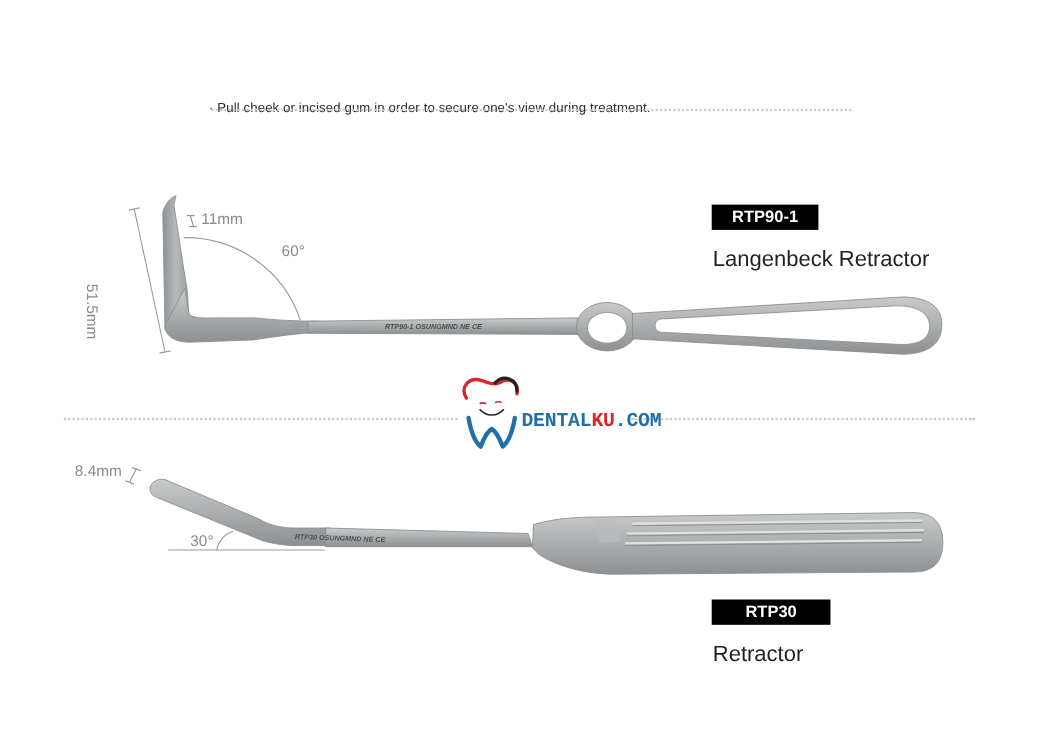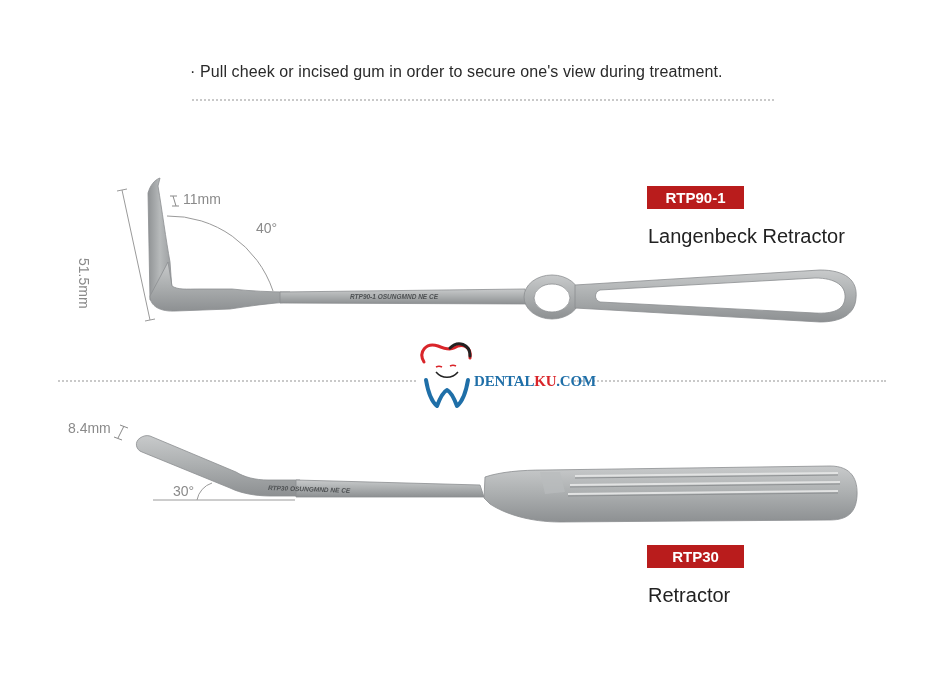--- a/index.html
+++ b/index.html
@@ -1,24 +1,24 @@
 <!DOCTYPE html>
 <html><head>
   <meta charset="utf-8">
   <style>
     html, body { margin: 0; padding: 0; background: #ffffff; }
     body { width: 945px; height: 685px; position: relative; overflow: hidden; font-family: "Liberation Sans", sans-serif; color: #222; }
     .abs { position: absolute; }
-    .subtitle { left: 190px; top: 63px; font-size: 16px; color: #2a2a2a; letter-spacing: 0.1px; white-space: nowrap; }
+    .subtitle { left: 190px; top: 91px; font-size: 12px; color: #2a2a2a; letter-spacing: 0.1px; white-space: nowrap; }
     .dotline { height: 0; border-top: 2px dotted #c9c9c9; }
-    .code-badge { background: #b91c1c; color: #fff; font-weight: bold; font-size: 15px; text-align: center; line-height: 23px; height: 23px; }
+    .code-badge { background: #000000; color: #fff; font-weight: bold; font-size: 15px; text-align: center; line-height: 23px; height: 23px; }
     .prod-name { font-size: 20px; color: #222; white-space: nowrap; }
     .dim { font-size: 14px; color: #8a8a8a; white-space: nowrap; font-family: "Liberation Sans", sans-serif; }
     svg.instr { position: absolute; left: 0; top: 0; }
-    .logo-text { font-family: Liberation Serif, serif; font-weight: bold; font-size: 15px; letter-spacing: -0.2px; }
+    .logo-text { font-family: Liberation Mono, monospace; font-weight: bold; font-size: 18px; letter-spacing: -0.2px; }
   </style>
 </head>
 <body>
 
 <div class="abs subtitle">
   <span>·</span>
   <span>Pull cheek or incised gum in order to secure one's view during treatment.</span>
 </div>
 <div class="abs dotline" style="left:192px; top:99px; width:582px;"></div>
 
@@ -100,23 +100,23 @@
     <path d="M450,366 C452,365 454,365 456,366" fill="none" stroke="#d9252a" stroke-width="1.5"></path>
     <path d="M436,372 C442,379 452,379 458,372" fill="none" stroke="#222" stroke-width="1.5"></path>
   </g>
 </svg>
 
 <div class="abs logo-text" style="left:474px; top:373px;">
   <span style="color:#1f6fa8;">DENTAL</span><span style="color:#d9252a;">KU</span><span style="color:#1f6fa8;">.COM</span>
 </div>
 
 <div class="abs dim" style="left:183px; top:191px;">11mm</div>
-<div class="abs dim" style="left:256px; top:220px;">40°</div>
+<div class="abs dim" style="left:256px; top:220px;">60°</div>
 <div class="abs dim" style="left:92px; top:258px; transform: rotate(90deg); transform-origin: left top; width:60px;">51.5mm</div>
 
 <div class="abs dim" style="left:68px; top:420px;">8.4mm</div>
 <div class="abs dim" style="left:173px; top:483px;text-align:right;">30°</div>
 
 <div class="abs code-badge" style="left:647px; top:186px; width:97px;">RTP90-1</div>
 <div class="abs prod-name" style="left:648px; top:225px;">Langenbeck Retractor</div>
 
-<div class="abs code-badge" style="left:647px; top:545px; width:97px;">RTP30</div>
+<div class="abs code-badge" style="left:647px; top:545px; width:108px;">RTP30</div>
 <div class="abs prod-name" style="left:648px; top:584px;">Retractor</div>
 
 </body></html>

